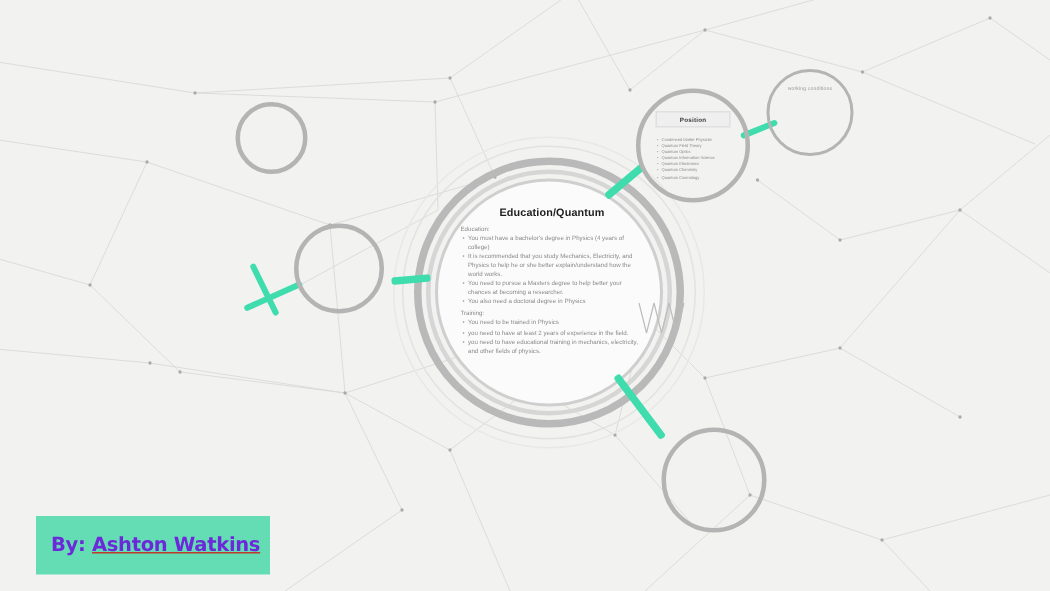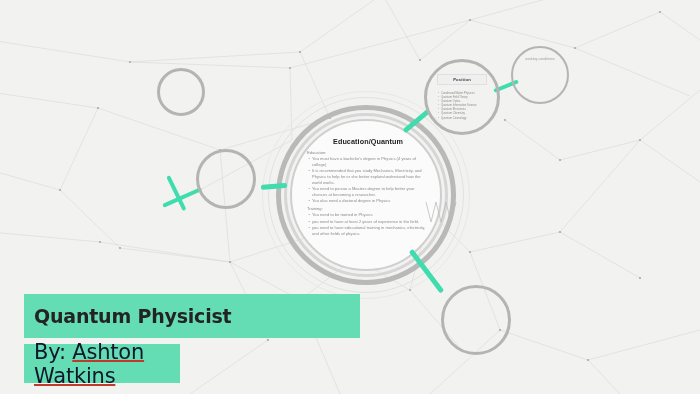--- a/index.html
+++ b/index.html
@@ -115,21 +115,21 @@
   }
   #title-text{
     padding-left:10px;font-size:19px;font-weight:bold;color:#232323;
     font-family:"DejaVu Sans", sans-serif;letter-spacing:-.2px;
   }
   #byline-bar{
     position:absolute;left:24px;top:344px;width:156px;height:39px;
     background:#64ddb5;display:flex;align-items:center;
   }
   #byline-text{
-    padding-left:10px;font-size:21px;font-weight:normal;color:#0f172a;
+    padding-left:10px;font-size:13px;font-weight:bold;color:#6d28d9;
     font-family:"DejaVu Sans", sans-serif;letter-spacing:-.2px;
   }
   #byline-text .u{text-decoration:underline;text-decoration-color:#c0392b;
     text-decoration-style:solid;text-underline-offset:1px;}
 </style>
 </head>
 <body>
 
 <div id="stage">
 
@@ -244,20 +244,17 @@
       <li>You also need a doctoral degree in Physics</li>
     </ul>
     <div class="sec">Training:</div>
     <ul>
       <li>You need to be trained in Physics</li>
       <li>you need to have at least 2 years of experience in the field.</li>
       <li>you need to have educational training in mechanics, electricity, and other fields of physics.</li>
     </ul>
   </div>
 
-  <div id="title-bar">
-    <span id="title-text">Quantum Physicist</span>
-  </div>
   <div id="byline-bar">
     <span id="byline-text"><span>By: </span><span class="u">Ashton Watkins</span></span>
   </div>
 
 </div>
 
 </body></html>

